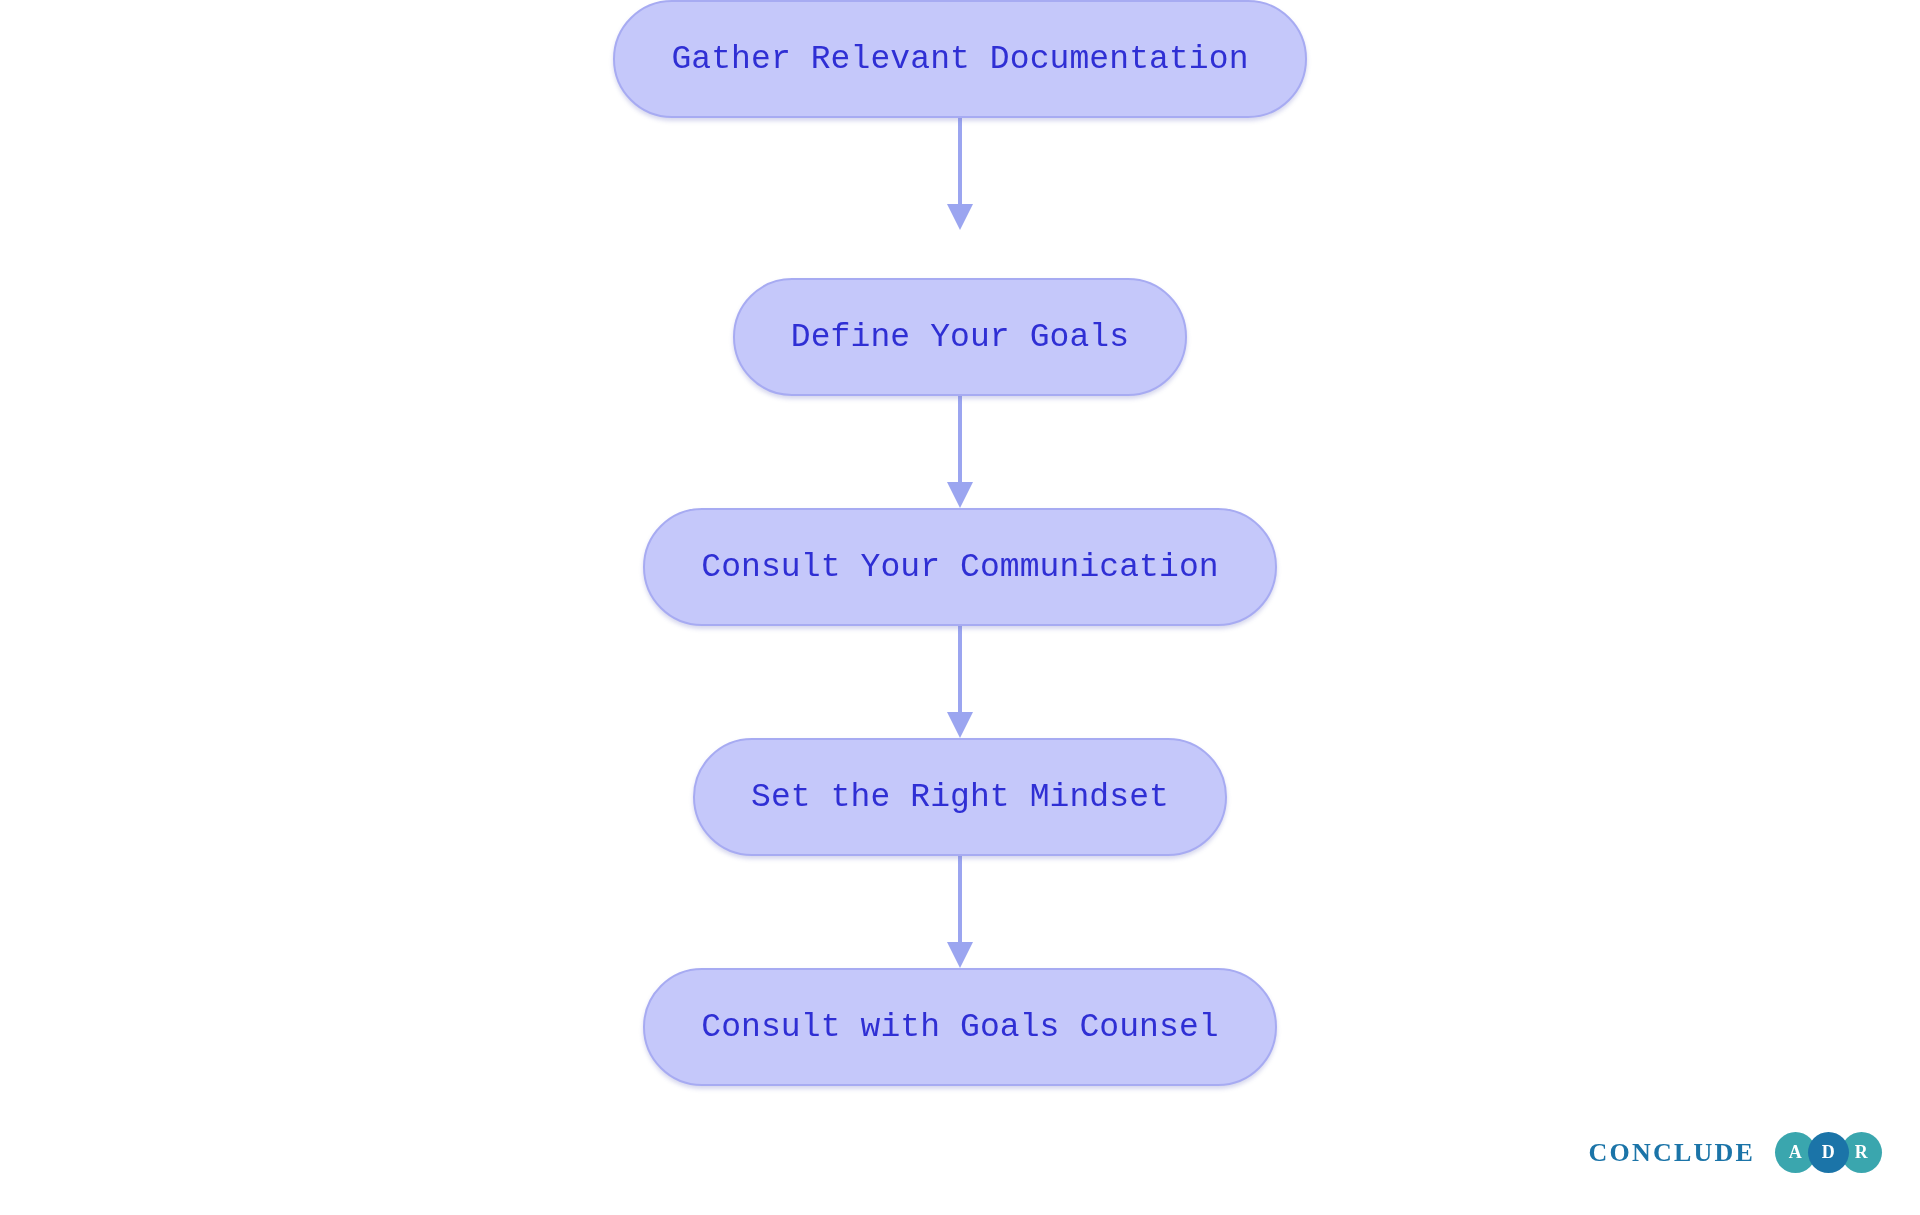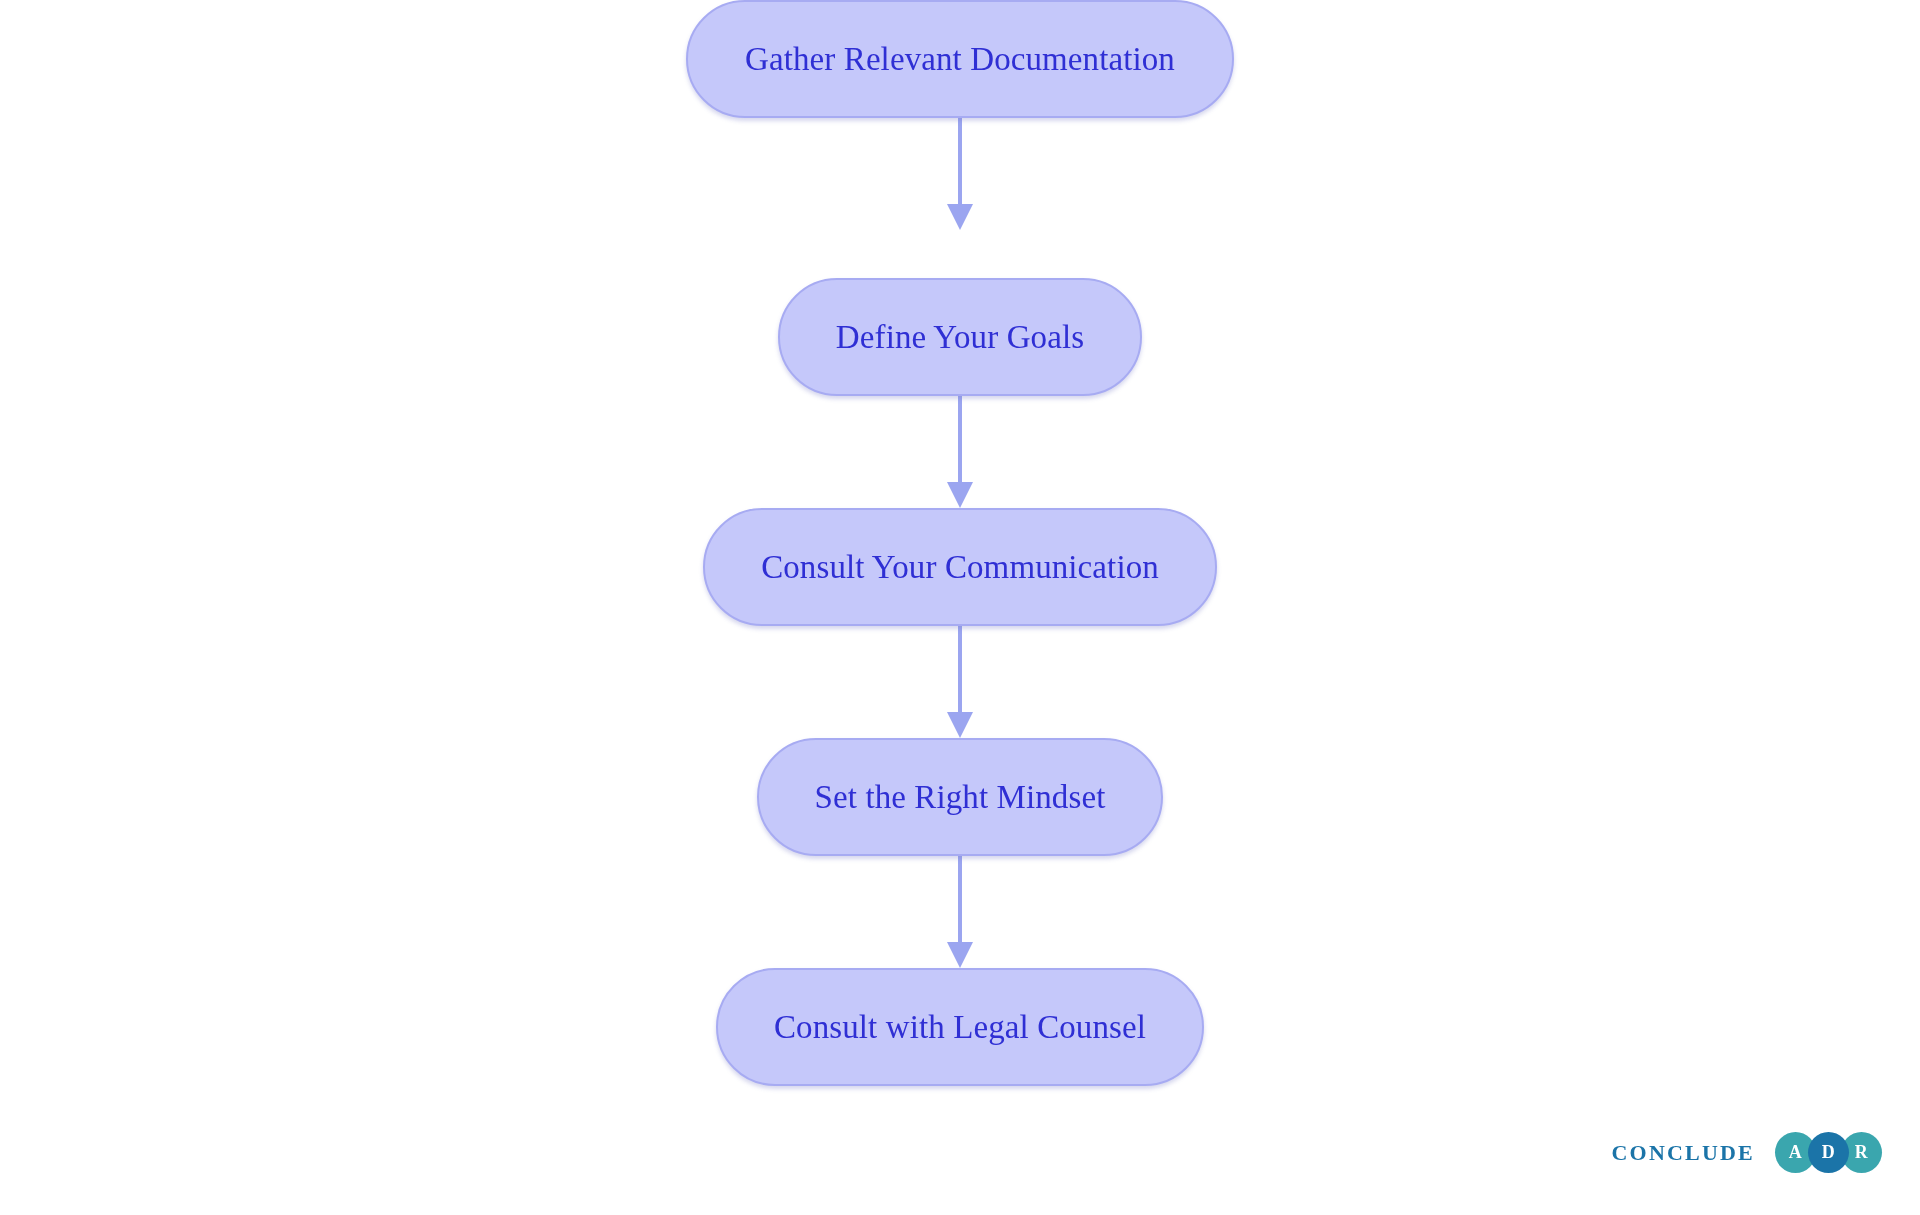--- a/index.html
+++ b/index.html
@@ -44,21 +44,21 @@
     padding: 0 56px;
     position: relative;
     z-index: 2;
   }
   .node-label {
     color: #2f2fd4;
     font-size: 33px;
     line-height: 1;
     letter-spacing: 0.1px;
     white-space: nowrap;
-    font-family: Liberation Serif, serif;
+    font-family: Liberation Mono, monospace;
   }
 
   
   .connector {
     position: relative;
     width: 24px;
     height: 112px;
     z-index: 1;
   }
   .connector .stem {
@@ -88,21 +88,21 @@
     right: 38px;
     bottom: 42px;
     display: flex;
     align-items: center;
     gap: 20px;
   }
   #logo-word {
     color: #1b74a8;
     font-family: "Liberation Serif", serif;
     font-weight: bold;
-    font-size: 22px;
+    font-size: 26px;
     letter-spacing: 2.2px;
   }
   #logo-circles {
     display: flex;
     align-items: center;
   }
   .logo-circle {
     width: 41px;
     height: 41px;
     border-radius: 50%;
@@ -157,21 +157,21 @@
     <div class="node" style="min-width:396px;">
       <span class="node-label">Set the Right Mindset</span>
     </div>
 
     <div class="connector">
       <div class="stem"></div>
       <div class="head"></div>
     </div>
 
     <div class="node" style="min-width:466px;">
-      <span class="node-label">Consult with Legal Counsel</span>
+      <span class="node-label">Consult with Goals Counsel</span>
     </div>
 
   </div>
 
   <div id="logo">
     <span id="logo-word">CONCLUDE</span>
     <span id="logo-circles">
       <span class="logo-circle teal c1">A</span>
       <span class="logo-circle navy c2">D</span>
       <span class="logo-circle teal c3">R</span>

